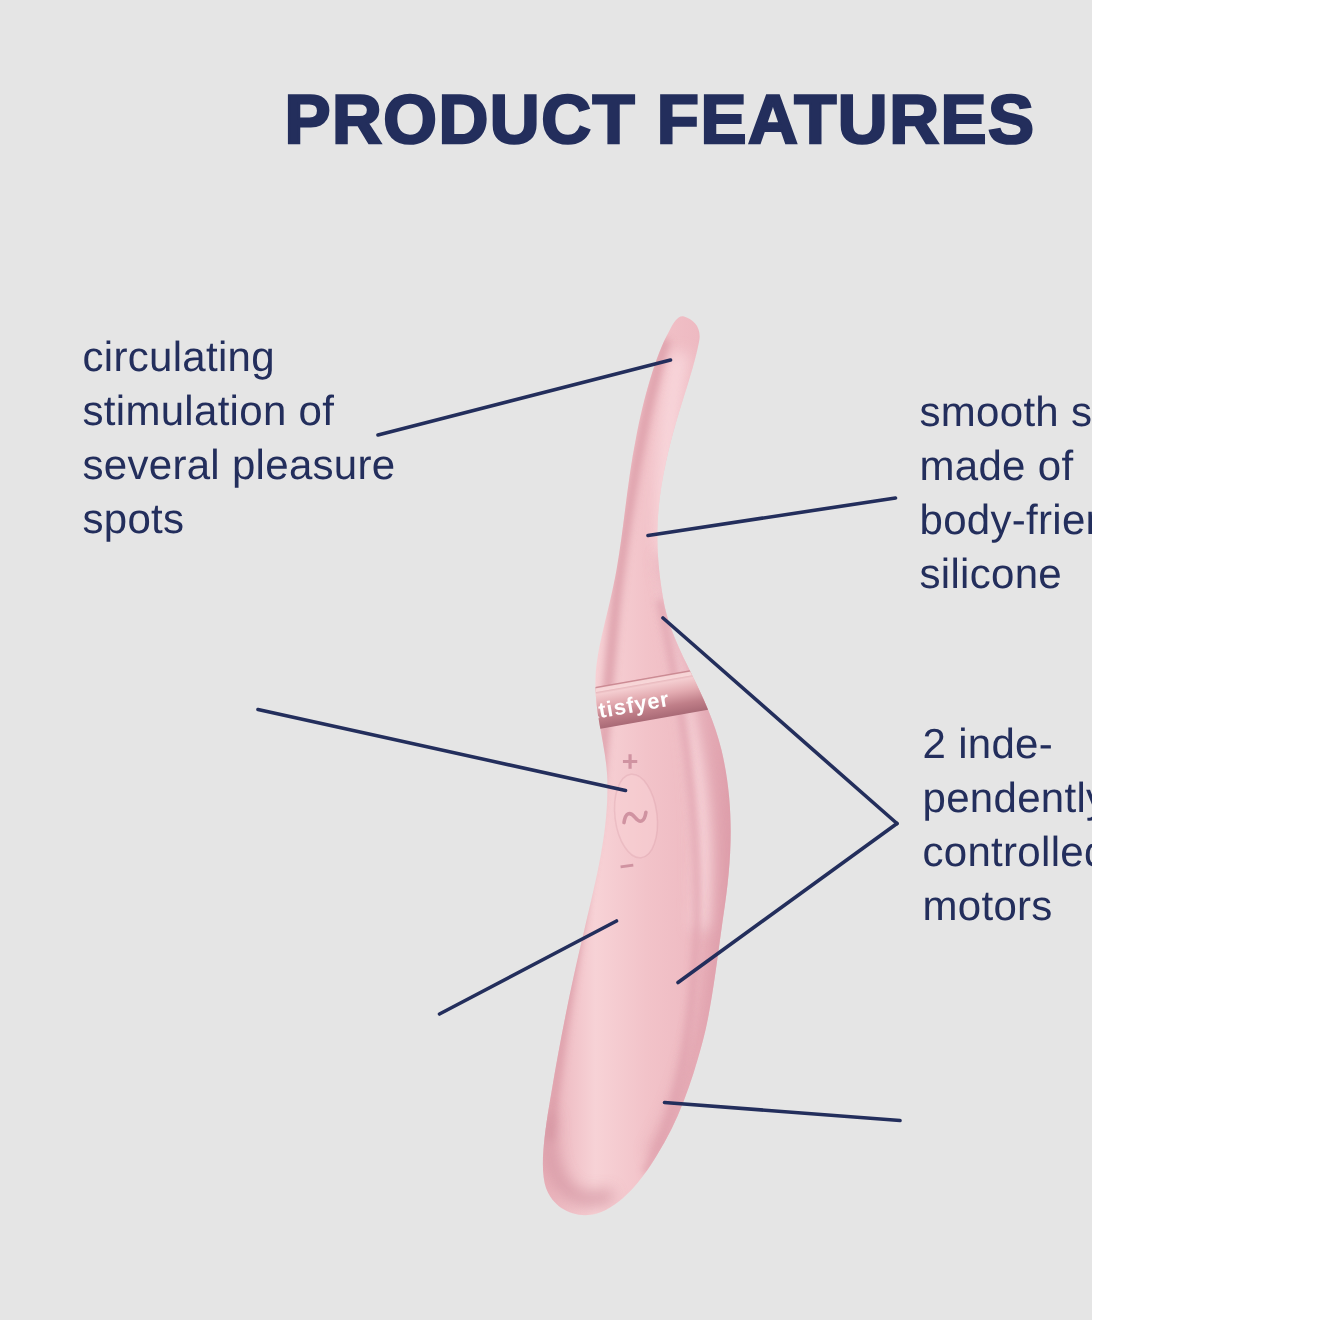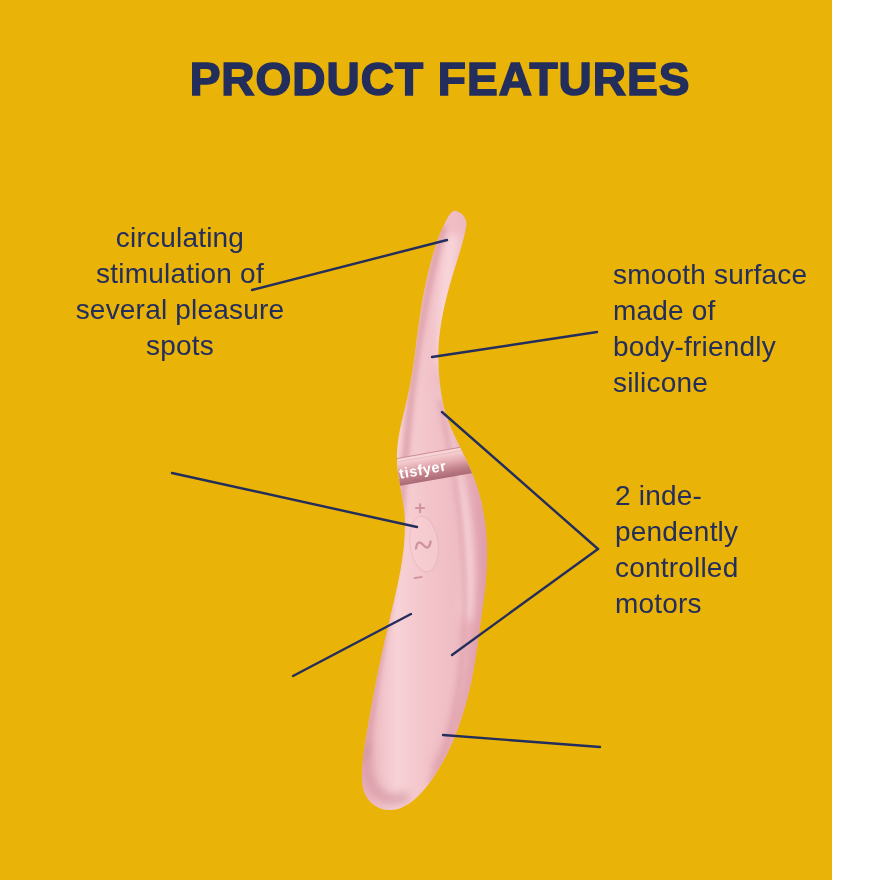--- a/index.html
+++ b/index.html
@@ -1,20 +1,20 @@
 <!DOCTYPE html>
 <html><head>
 <meta charset="utf-8">
 <style>
   html, body { margin: 0; padding: 0; background: #ffffff; }
   .canvas {
     position: relative;
-    width: 832px;
+    width: 728px;
     height: 880px;
-    background: #eab308;
+    background: #e5e5e5;
     overflow: hidden;
     font-family: "Liberation Sans", sans-serif;
   }
   .title {
     position: absolute;
     top: 52px;
     left: 0;
     width: 880px;
     text-align: center;
     font-size: 46px;
@@ -24,21 +24,21 @@
     -webkit-text-stroke: 1.6px #232e5c;
   }
   .label {
     position: absolute;
     color: #232e5c;
     font-size: 28px;
     line-height: 36px;
     letter-spacing: 0.2px;
     white-space: pre-line;
   }
-  .label.l-circulating { left: 55px;  top: 220px; width: 250px; text-align: center; }
+  .label.l-circulating { left: 55px;  top: 220px; width: 250px; }
   .label.l-control     { left: 55px;  top: 439px; width: 250px; }
   .label.l-ergonomic   { left: 55px;  top: 621px; width: 280px; }
   .label.l-smooth      { left: 613px; top: 257px; width: 260px; }
   .label.l-motors      { left: 615px; top: 478px; width: 260px; }
   .label.l-usb         { left: 618px; top: 691px; width: 260px; }
   svg.scene { position: absolute; left: 0; top: 0; }
 </style>
 </head>
 <body>
 

